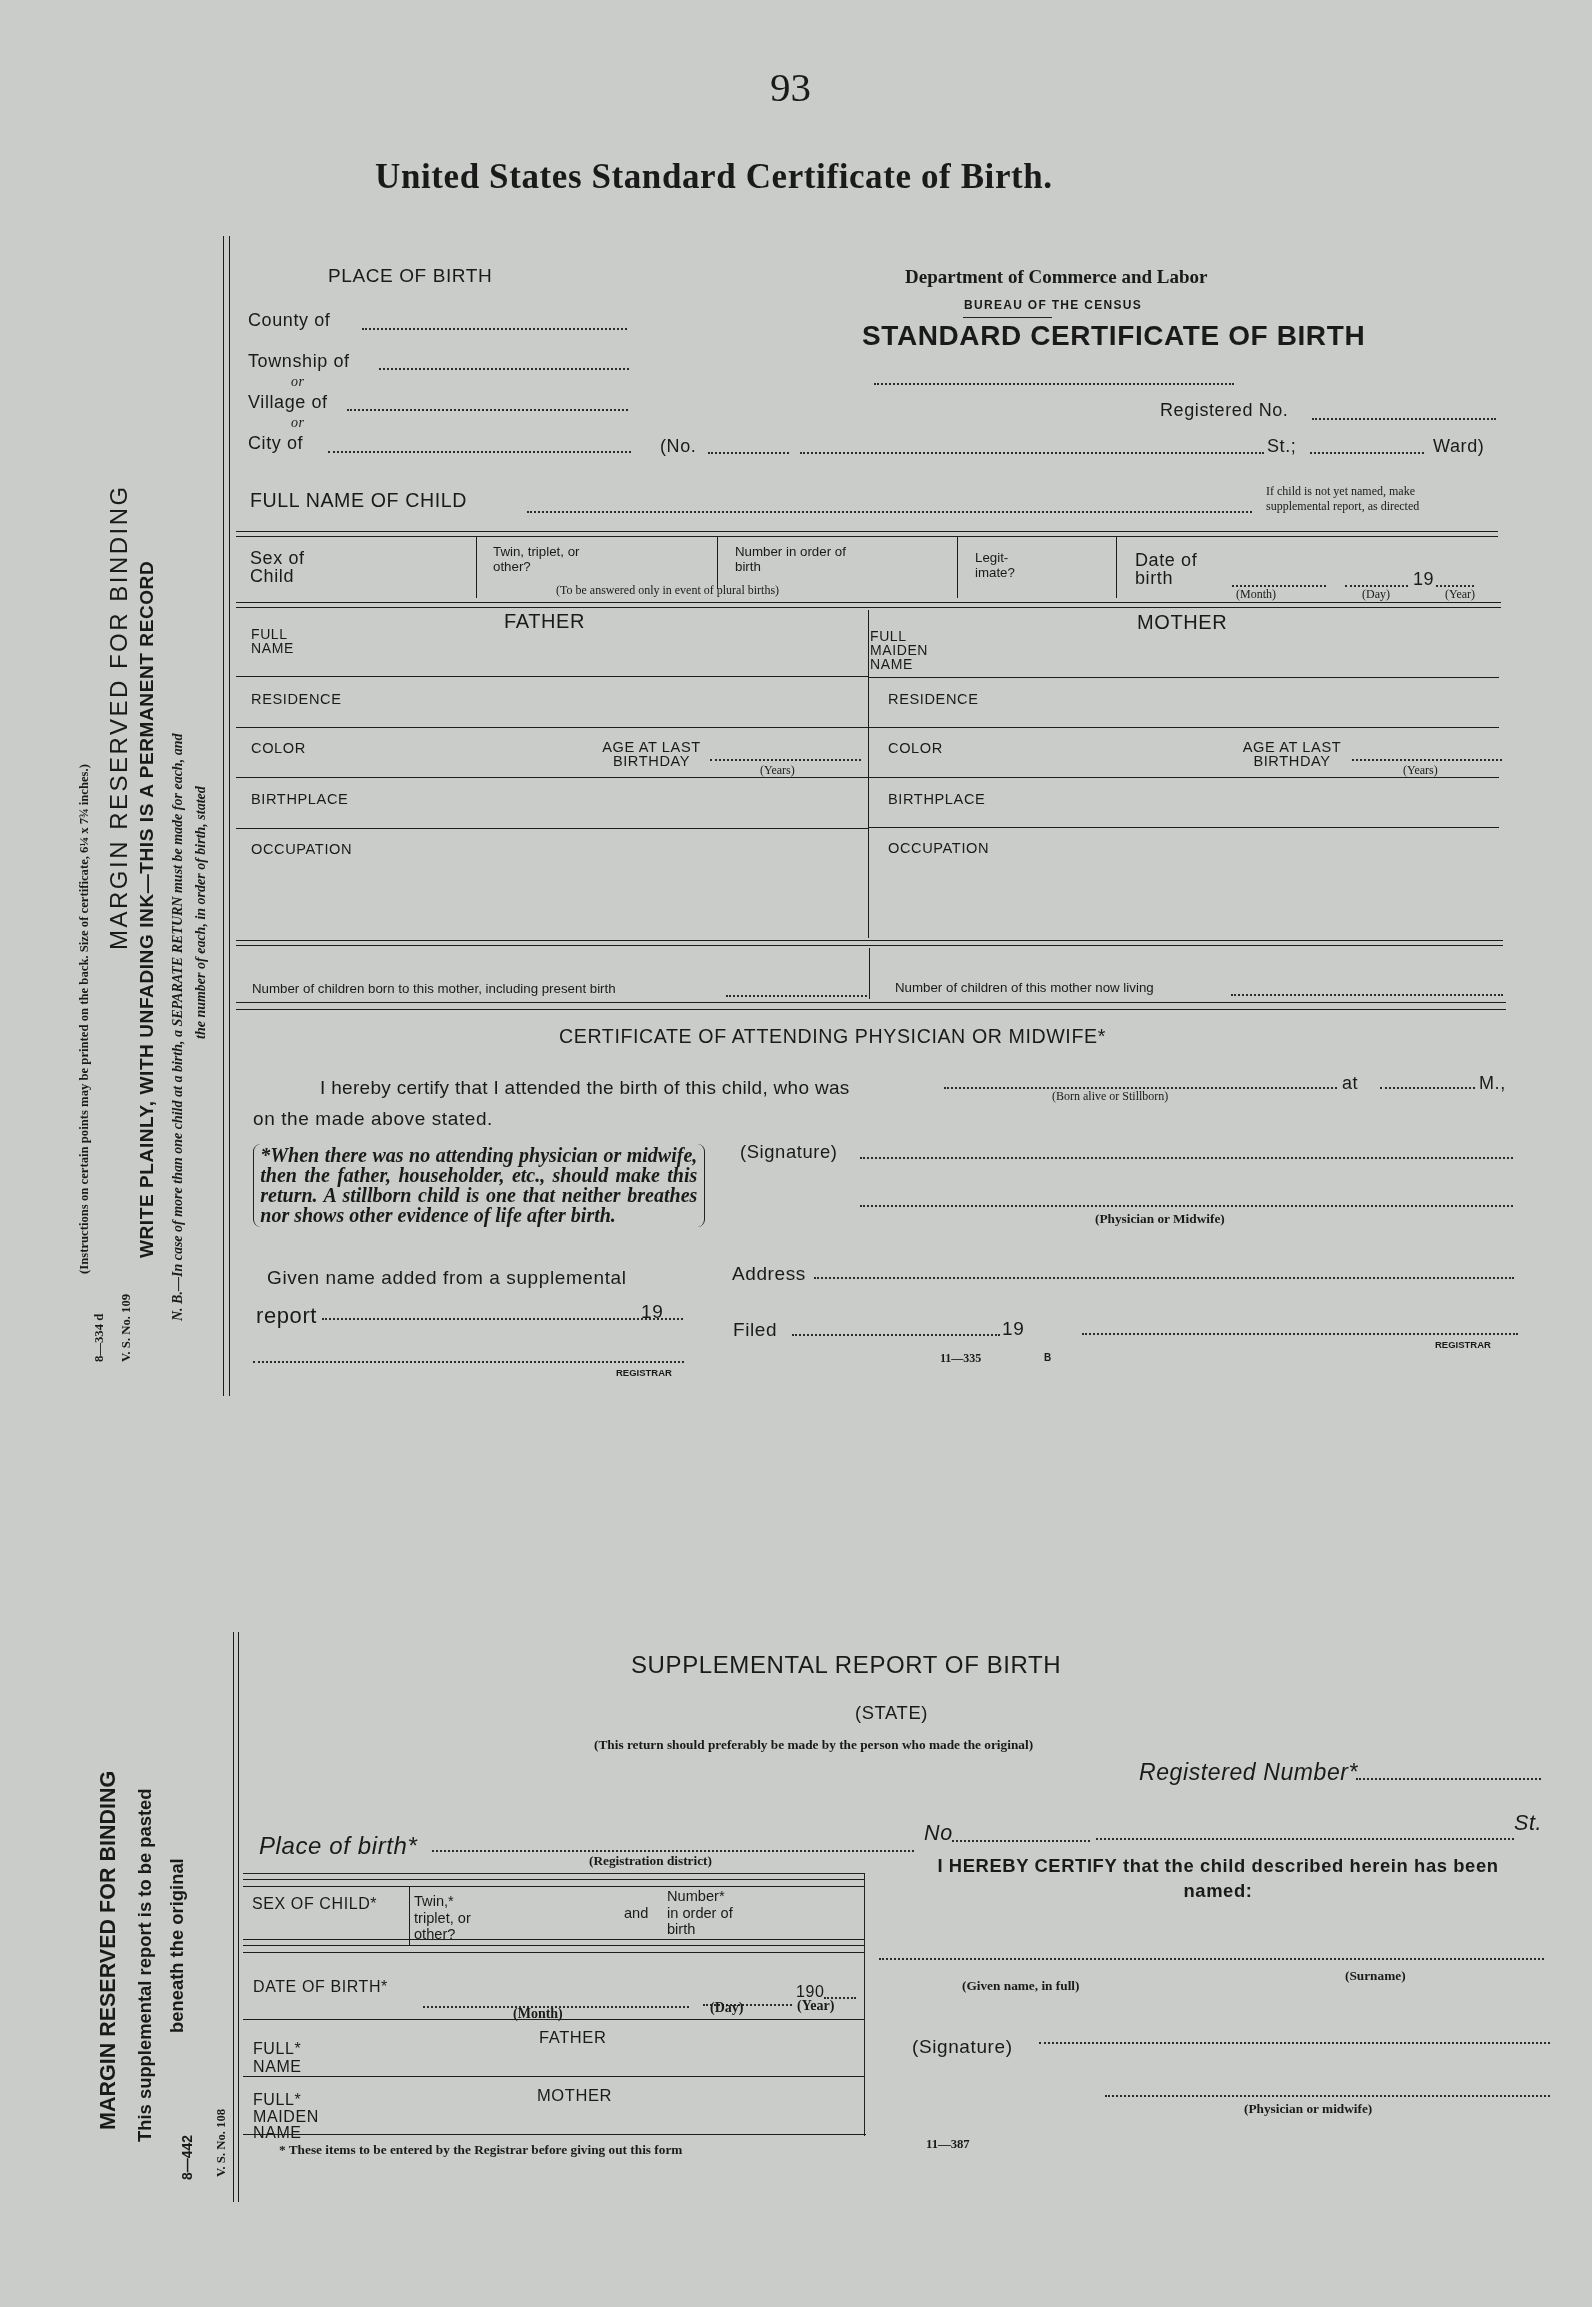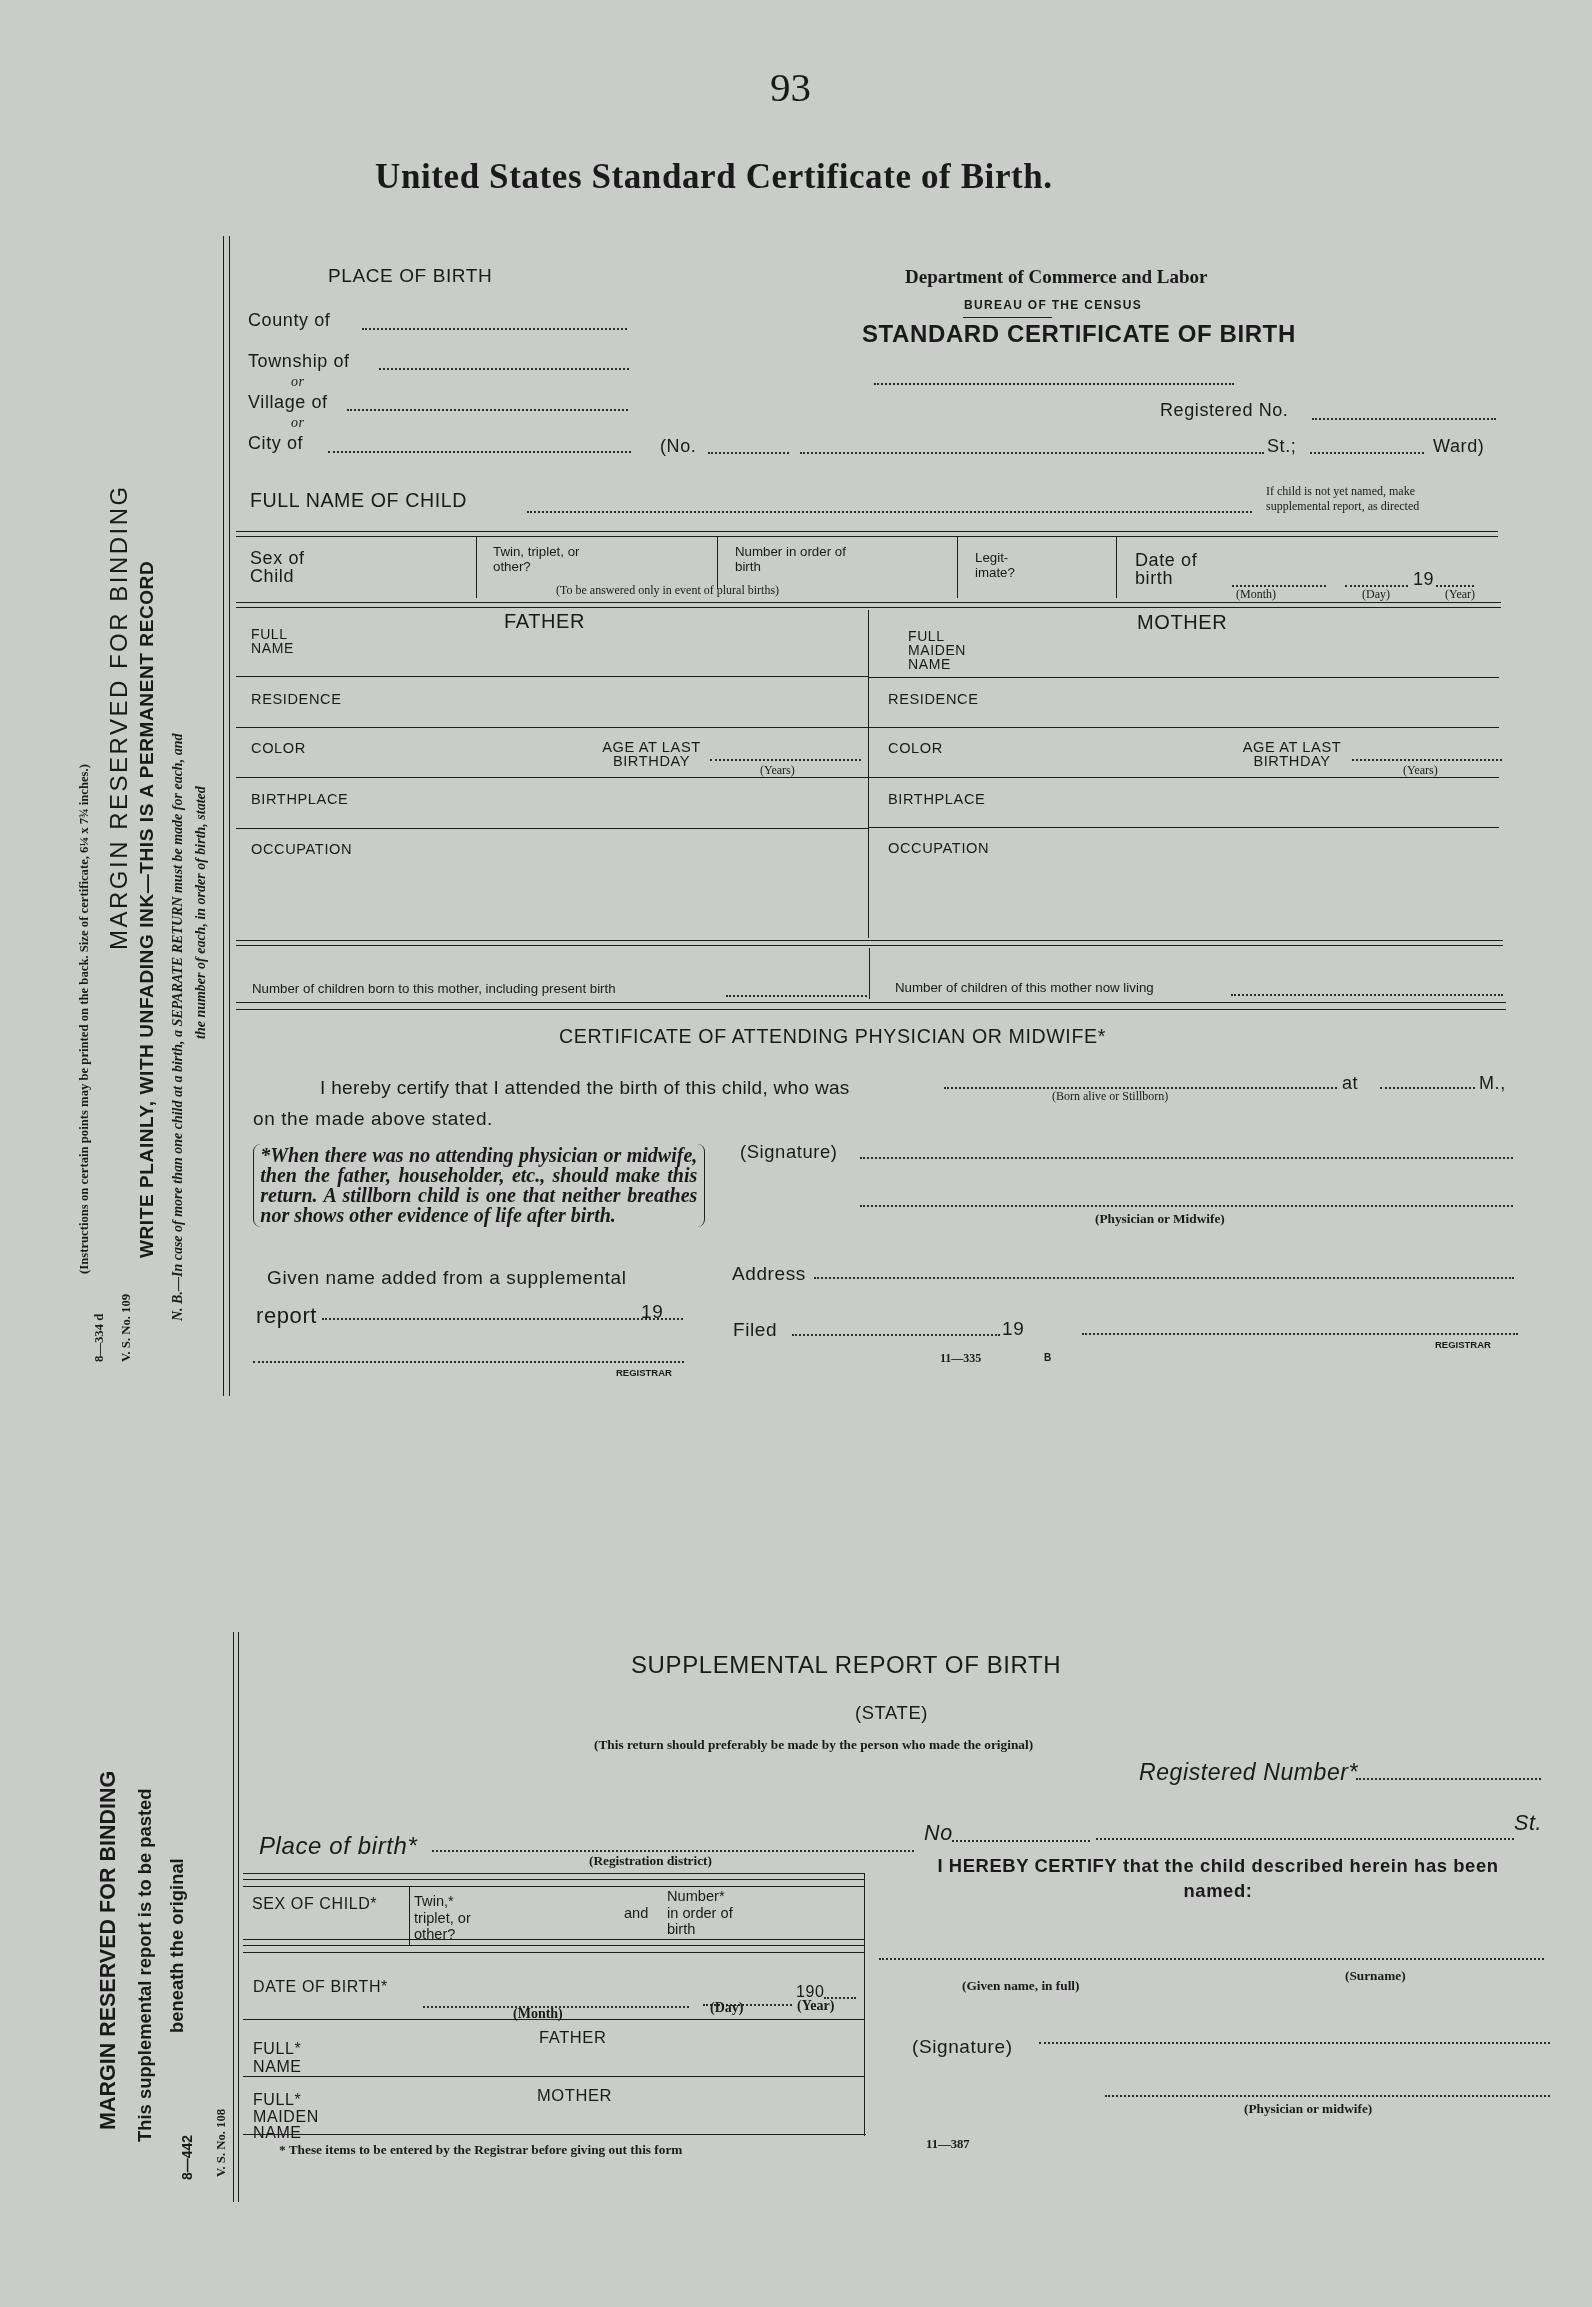--- a/index.html
+++ b/index.html
@@ -48,21 +48,21 @@
 <div class="lbl" style="left:660px;top:436px;">(No.</div>
 <div class="dots" style="left:708px;top:452px;width:81px;"></div>
 <div class="dots" style="left:800px;top:452px;width:464px;"></div>
 <div class="lbl" style="left:1267px;top:436px;">St.;</div>
 <div class="dots" style="left:1310px;top:452px;width:114px;"></div>
 <div class="lbl" style="left:1433px;top:436px;">Ward)</div>
 
 <div class="abs serif b" style="left:905px;top:266px;font-size:19px;">Department of Commerce and Labor</div>
 <div class="abs b" style="left:964px;top:298px;font-size:12px;letter-spacing:1.3px;">BUREAU OF THE CENSUS</div>
 <div class="hl2" style="left:963px;top:317px;width:89px;"></div>
-<div class="abs b" style="left:862px;top:320px;font-size:24px;letter-spacing:0.6px;">STANDARD CERTIFICATE OF BIRTH</div>
+<div class="abs b" style="left:862px;top:320px;font-size:28px;letter-spacing:0.6px;">STANDARD CERTIFICATE OF BIRTH</div>
 <div class="dots" style="left:874px;top:383px;width:360px;"></div>
 <div class="lbl" style="left:1160px;top:400px;">Registered No.</div>
 <div class="dots" style="left:1312px;top:418px;width:184px;"></div>
 
 <div class="lbl" style="left:250px;top:489px;font-size:19.6px;">FULL NAME OF CHILD</div>
 <div class="dots" style="left:527px;top:511px;width:725px;"></div>
 <div class="small serif" style="left:1266px;top:484px;">If child is not yet named, make</div>
 <div class="small serif" style="left:1266px;top:499px;">supplemental report, as directed</div>
 
 <div class="hl" style="left:236px;top:531px;width:1262px;"></div>
@@ -99,21 +99,21 @@
 <div class="lbl" style="left:251px;top:740px;font-size:14.6px;">COLOR</div>
 <div class="lbl" style="left:582px;top:740px;width:139px;white-space:normal;text-align:center;font-size:14.6px;line-height:14px;">AGE AT LAST BIRTHDAY</div>
 <div class="dots" style="left:710px;top:759px;width:151px;"></div>
 <div class="small serif" style="left:760px;top:763px;">(Years)</div>
 <div class="hl" style="left:236px;top:777px;width:632px;"></div>
 <div class="lbl" style="left:251px;top:791px;font-size:14.6px;">BIRTHPLACE</div>
 <div class="hl" style="left:236px;top:828px;width:632px;"></div>
 <div class="lbl" style="left:251px;top:841px;font-size:14.6px;">OCCUPATION</div>
 
 <div class="lbl" style="left:1137px;top:611px;font-size:20px;">MOTHER</div>
-<div class="lbl" style="left:908px;top:629px;width:63px;white-space:normal;font-size:14px;line-height:14px;">FULL MAIDEN NAME</div>
+<div class="lbl" style="left:870px;top:629px;width:63px;white-space:normal;font-size:14px;line-height:14px;">FULL MAIDEN NAME</div>
 <div class="hl" style="left:869px;top:677px;width:630px;"></div>
 <div class="lbl" style="left:888px;top:691px;font-size:14.6px;">RESIDENCE</div>
 <div class="hl" style="left:869px;top:727px;width:630px;"></div>
 <div class="lbl" style="left:888px;top:740px;font-size:14.6px;">COLOR</div>
 <div class="lbl" style="left:1219px;top:740px;width:146px;white-space:normal;text-align:center;font-size:14.6px;line-height:14px;">AGE AT LAST BIRTHDAY</div>
 <div class="dots" style="left:1352px;top:759px;width:150px;"></div>
 <div class="small serif" style="left:1403px;top:763px;">(Years)</div>
 <div class="hl" style="left:869px;top:777px;width:630px;"></div>
 <div class="lbl" style="left:888px;top:791px;font-size:14.6px;">BIRTHPLACE</div>
 <div class="hl" style="left:869px;top:827px;width:630px;"></div>

